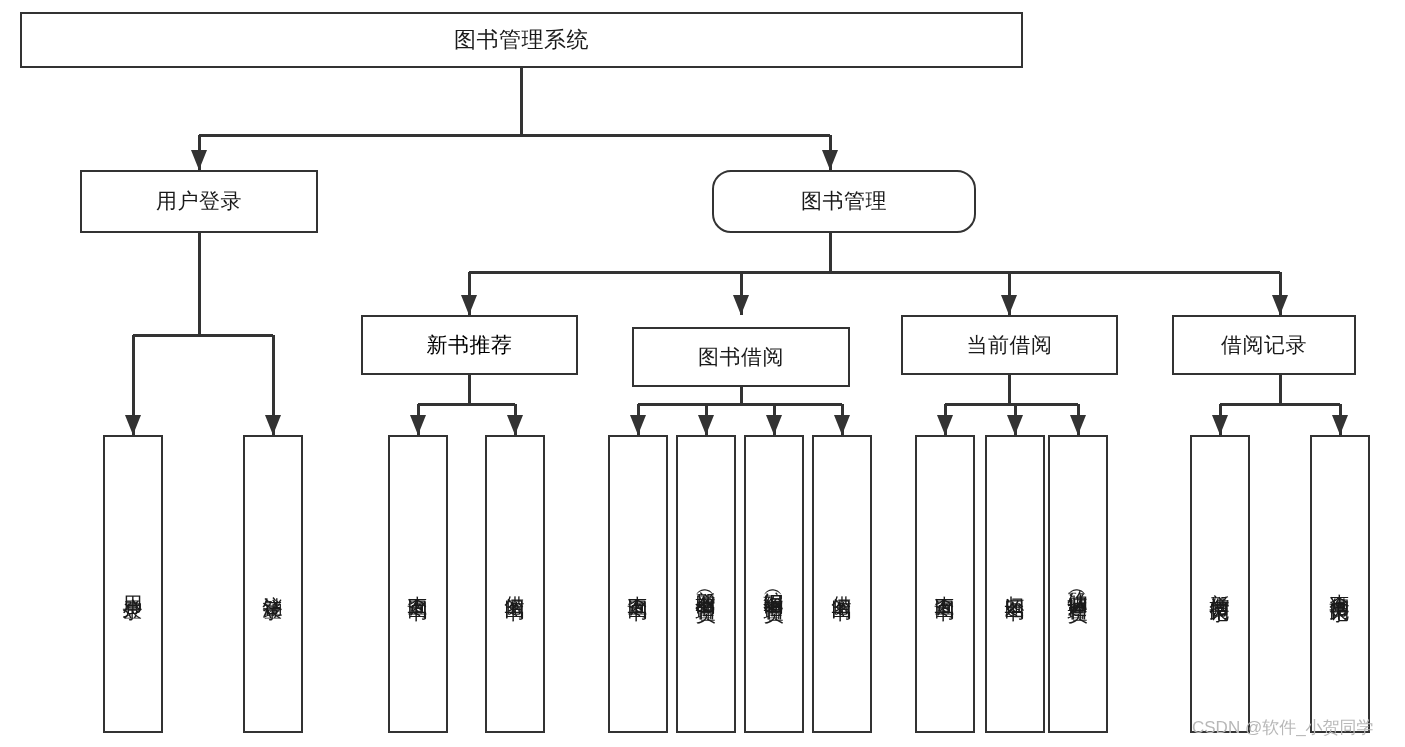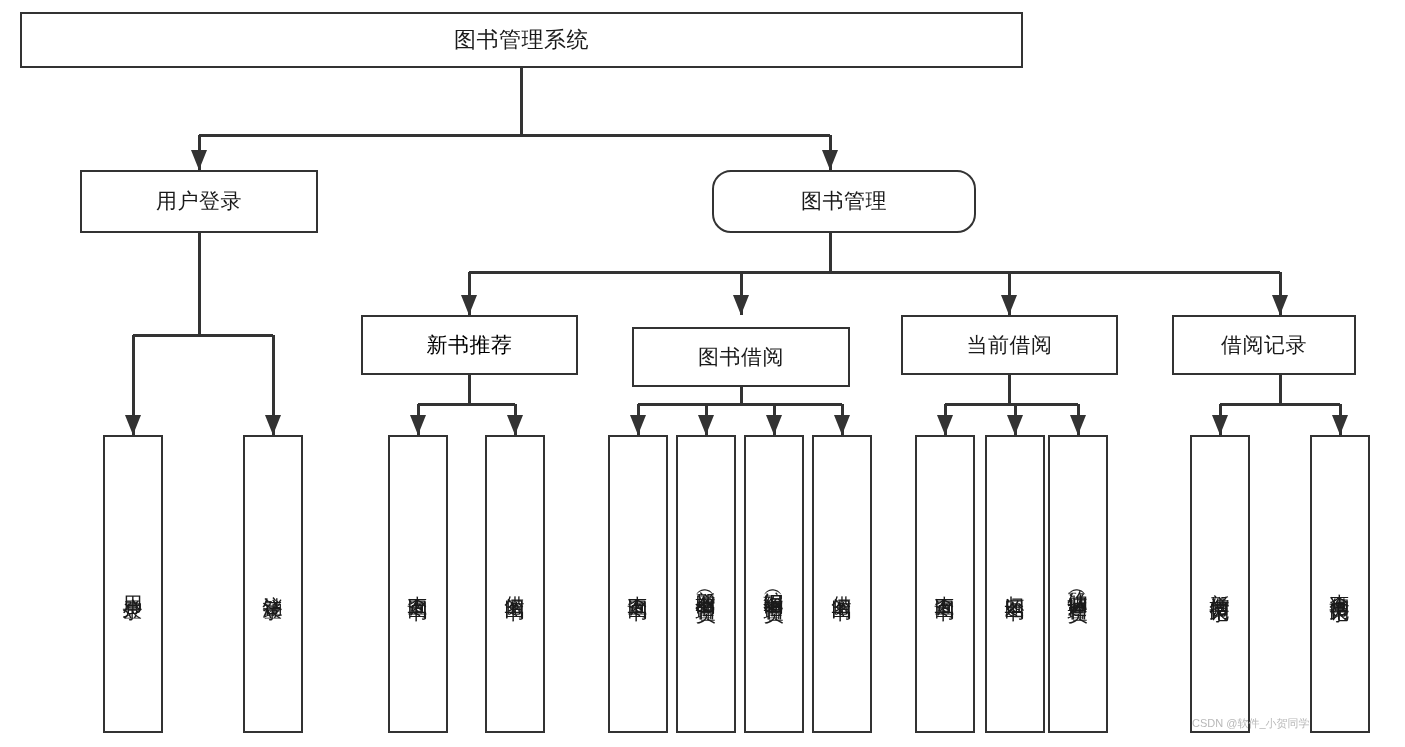--- a/index.html
+++ b/index.html
@@ -52,21 +52,21 @@
   .node-box.vertical .node-label {
     font-size: 20px;
     writing-mode: vertical-rl;
     text-orientation: upright;
     line-height: 1.1;
     letter-spacing: 2px;
   }
   .watermark {
     position: absolute;
     color: #b8b8b8;
-    font-size: 11px;
+    font-size: 17px;
     white-space: nowrap;
     user-select: none;
     font-family: "Liberation Sans", "DejaVu Sans", sans-serif;
   }
 </style>
 </head>
 <body>
 
 <div id="diagram-root" style="width: 1405px; height: 747px; background: rgb(255, 255, 255);">
 

